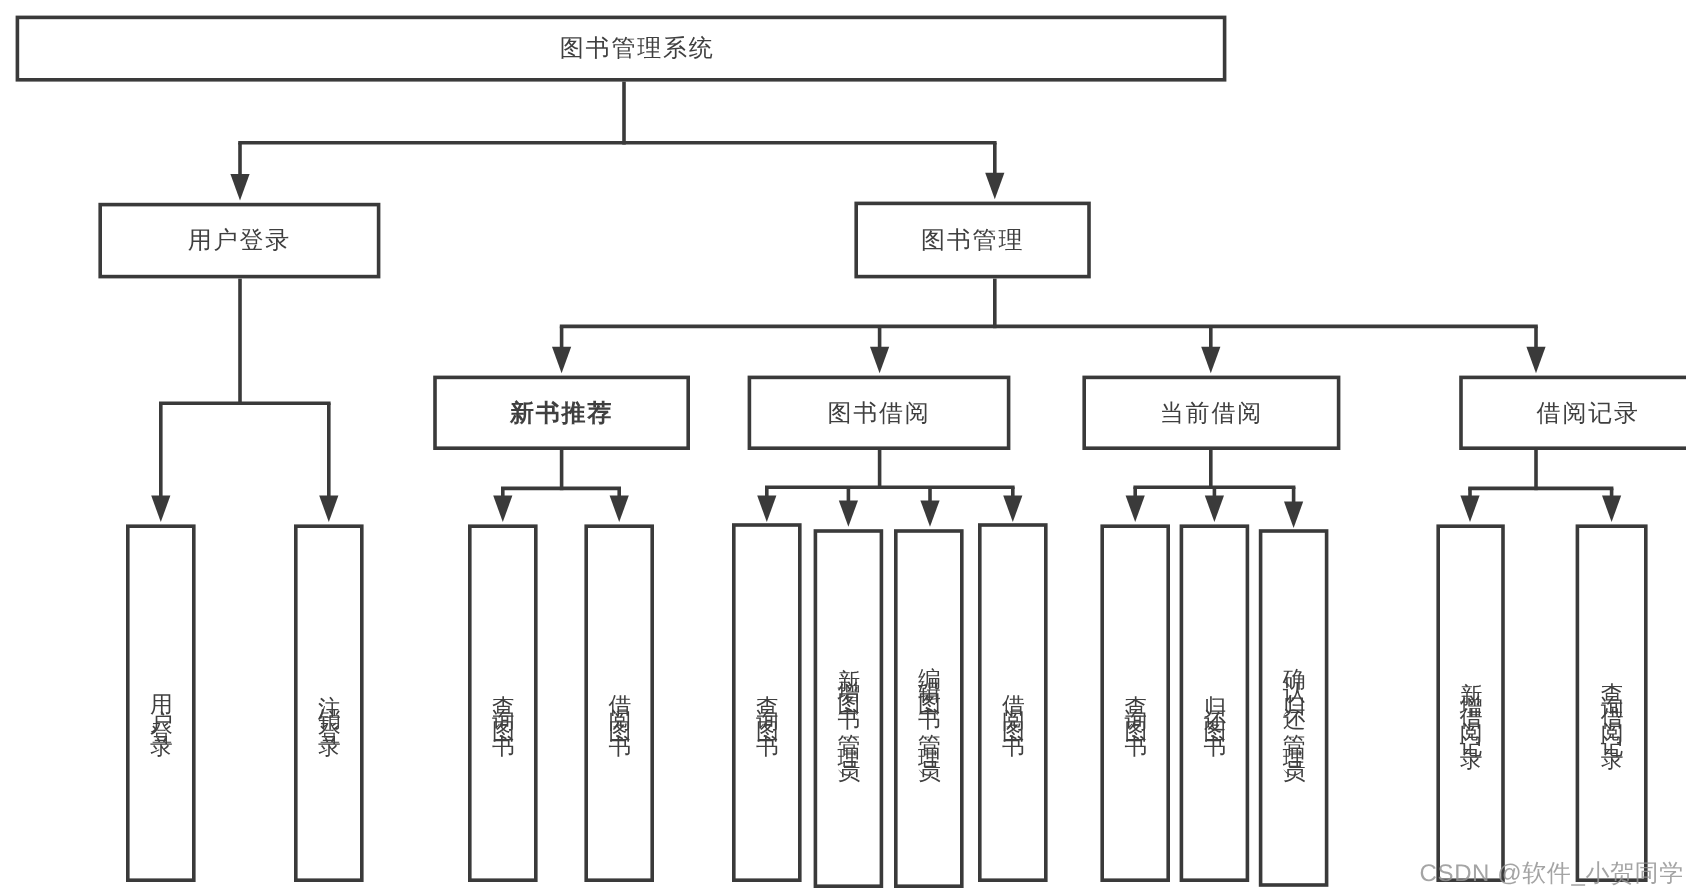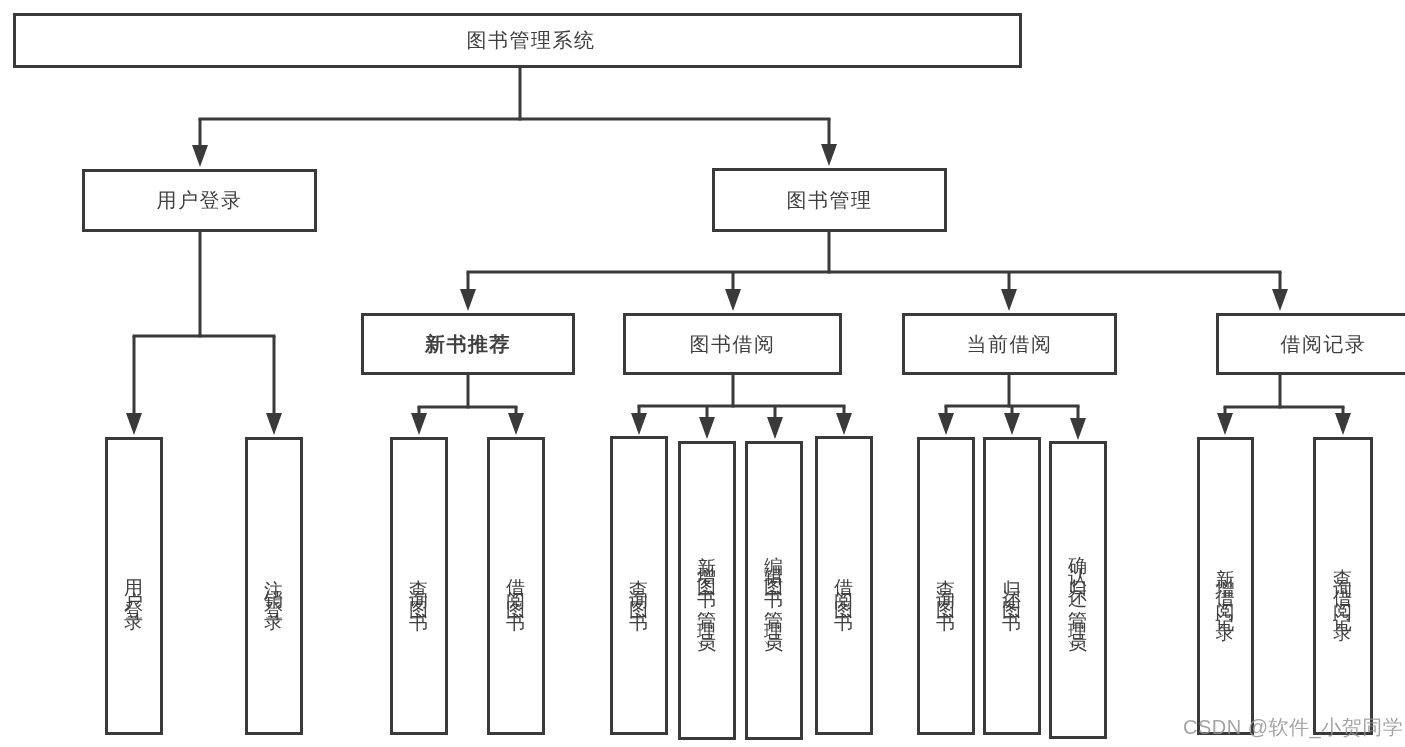--- a/index.html
+++ b/index.html
@@ -25,21 +25,21 @@
     align-items: center;
     justify-content: center;
     color: #3f3f3f;
     font-size: 20px;
     letter-spacing: 1.5px;
     text-align: center;
   }
   
   .b-root { left: 13px;  top: 13px;  width: 1009px; height: 55px; padding-left: 27px; }
   .b-l2a  { left: 82px;  top: 169px; width: 235px;  height: 63px; }
-  .b-l2b  { left: 712px; top: 168px; width: 235px;  height: 64px; }
+  .b-l2b  { left: 712px; top: 168px; width: 197px;  height: 64px; }
   .b-l3a  { left: 361px; top: 313px; width: 214px;  height: 62px; font-weight: bold; }
   .b-l3b  { left: 623px; top: 313px; width: 219px;  height: 62px; }
   .b-l3c  { left: 902px; top: 313px; width: 215px;  height: 62px; }
   .b-l3d  { left: 1216px;top: 313px; width: 215px;  height: 62px; }
   
   .leaf { width: 58px; height: 298px; top: 437px; }
   .leaf .vtext {
     writing-mode: vertical-rl;
     text-orientation: mixed;
     font-size: 19px;

